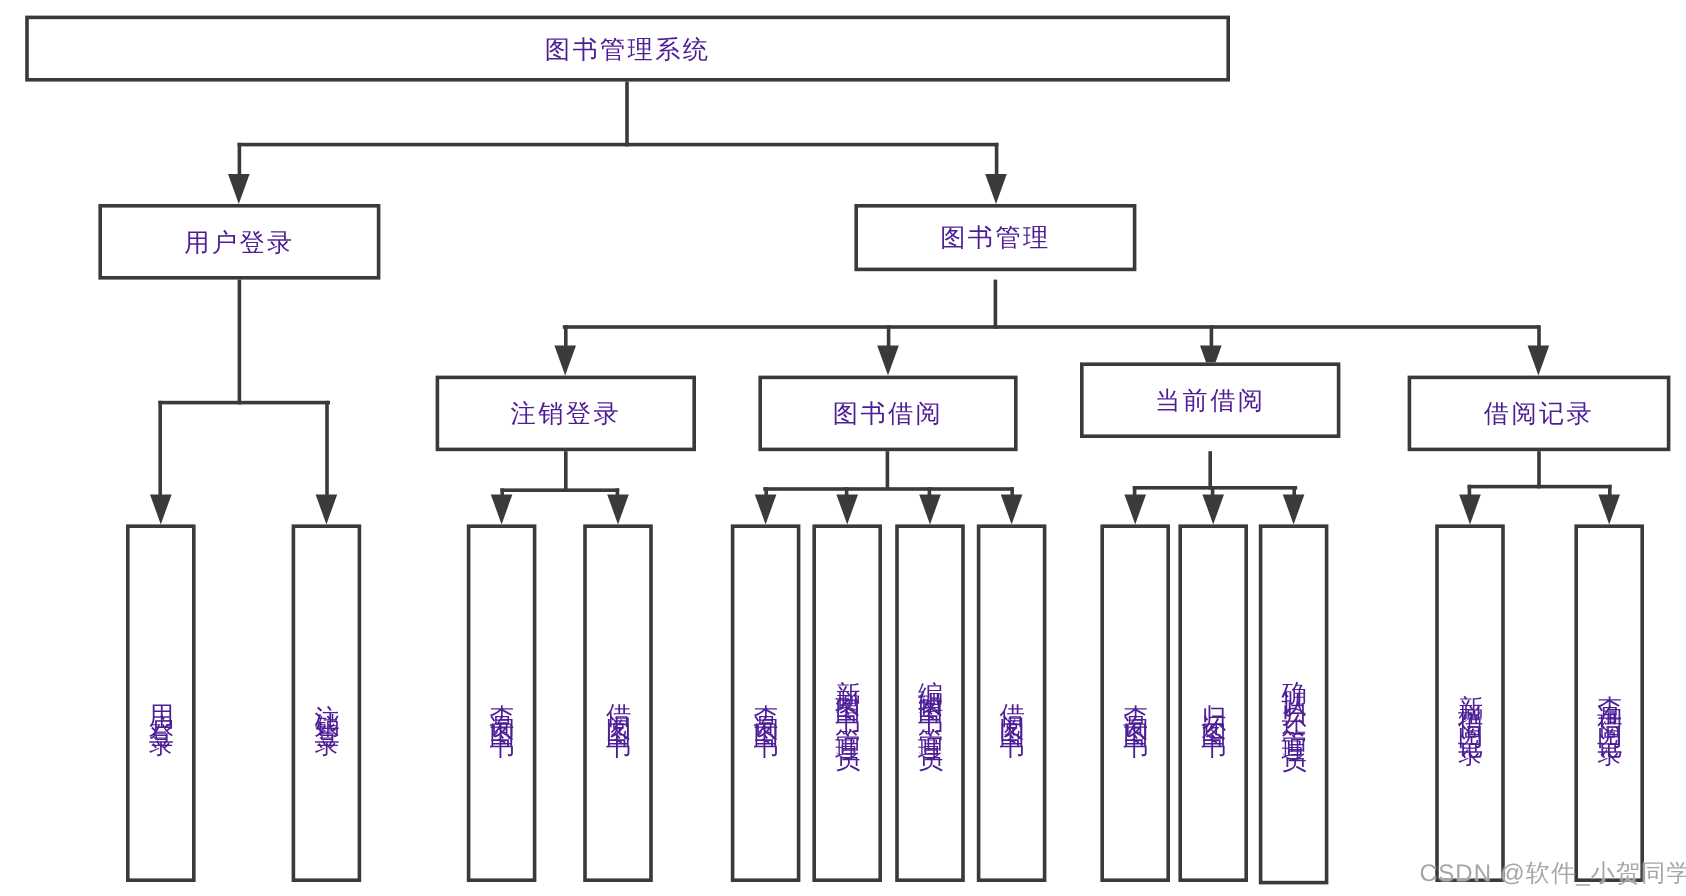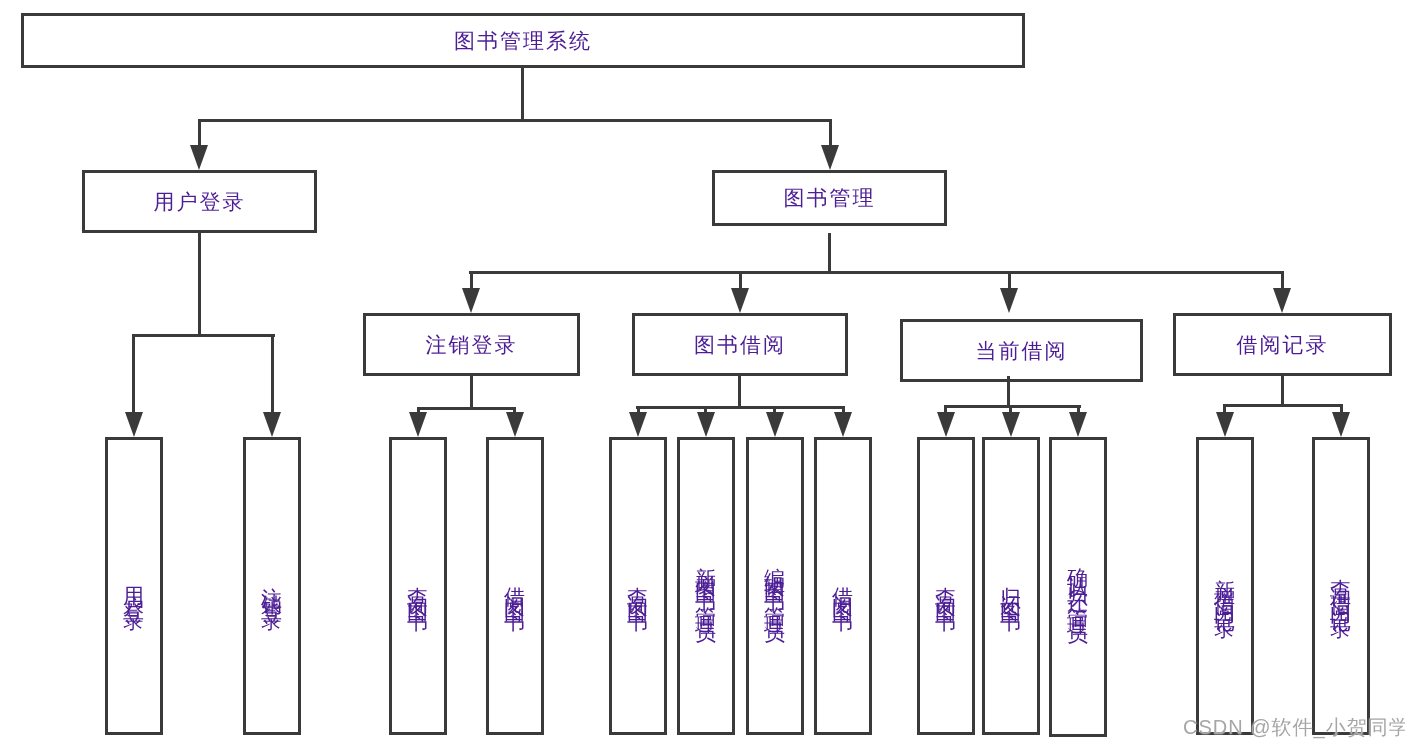--- a/index.html
+++ b/index.html
@@ -59,21 +59,21 @@
   <div class="arrow" style="left:462px;top:288px;"></div>
   <div class="line" style="left:739px;top:271px;width:3px;height:20px;"></div>
   <div class="arrow" style="left:731px;top:288px;"></div>
   <div class="line" style="left:1008px;top:271px;width:3px;height:20px;"></div>
   <div class="arrow" style="left:1000px;top:288px;"></div>
   <div class="line" style="left:1281px;top:271px;width:3px;height:20px;"></div>
   <div class="arrow" style="left:1273px;top:288px;"></div>
 
   <div class="box hbox" style="left:363px;top:313px;width:217px;height:63px;">注销登录</div>
   <div class="box hbox" style="left:632px;top:313px;width:216px;height:63px;">图书借阅</div>
-  <div class="box hbox" style="left:900px;top:319px;width:243px;height:63px;">当前借阅</div>
+  <div class="box hbox" style="left:900px;top:302px;width:217px;height:63px;">当前借阅</div>
   <div class="box hbox" style="left:1173px;top:313px;width:219px;height:63px;">借阅记录</div>
 
   <div class="line" style="left:470px;top:376px;width:3px;height:33px;"></div>
   <div class="line" style="left:417px;top:407px;width:99px;height:3px;"></div>
   <div class="line" style="left:417px;top:407px;width:3px;height:8px;"></div>
   <div class="arrow" style="left:409px;top:412px;"></div>
   <div class="line" style="left:513px;top:407px;width:3px;height:8px;"></div>
   <div class="arrow" style="left:506px;top:412px;"></div>
 
   <div class="line" style="left:738px;top:376px;width:3px;height:32px;"></div>

